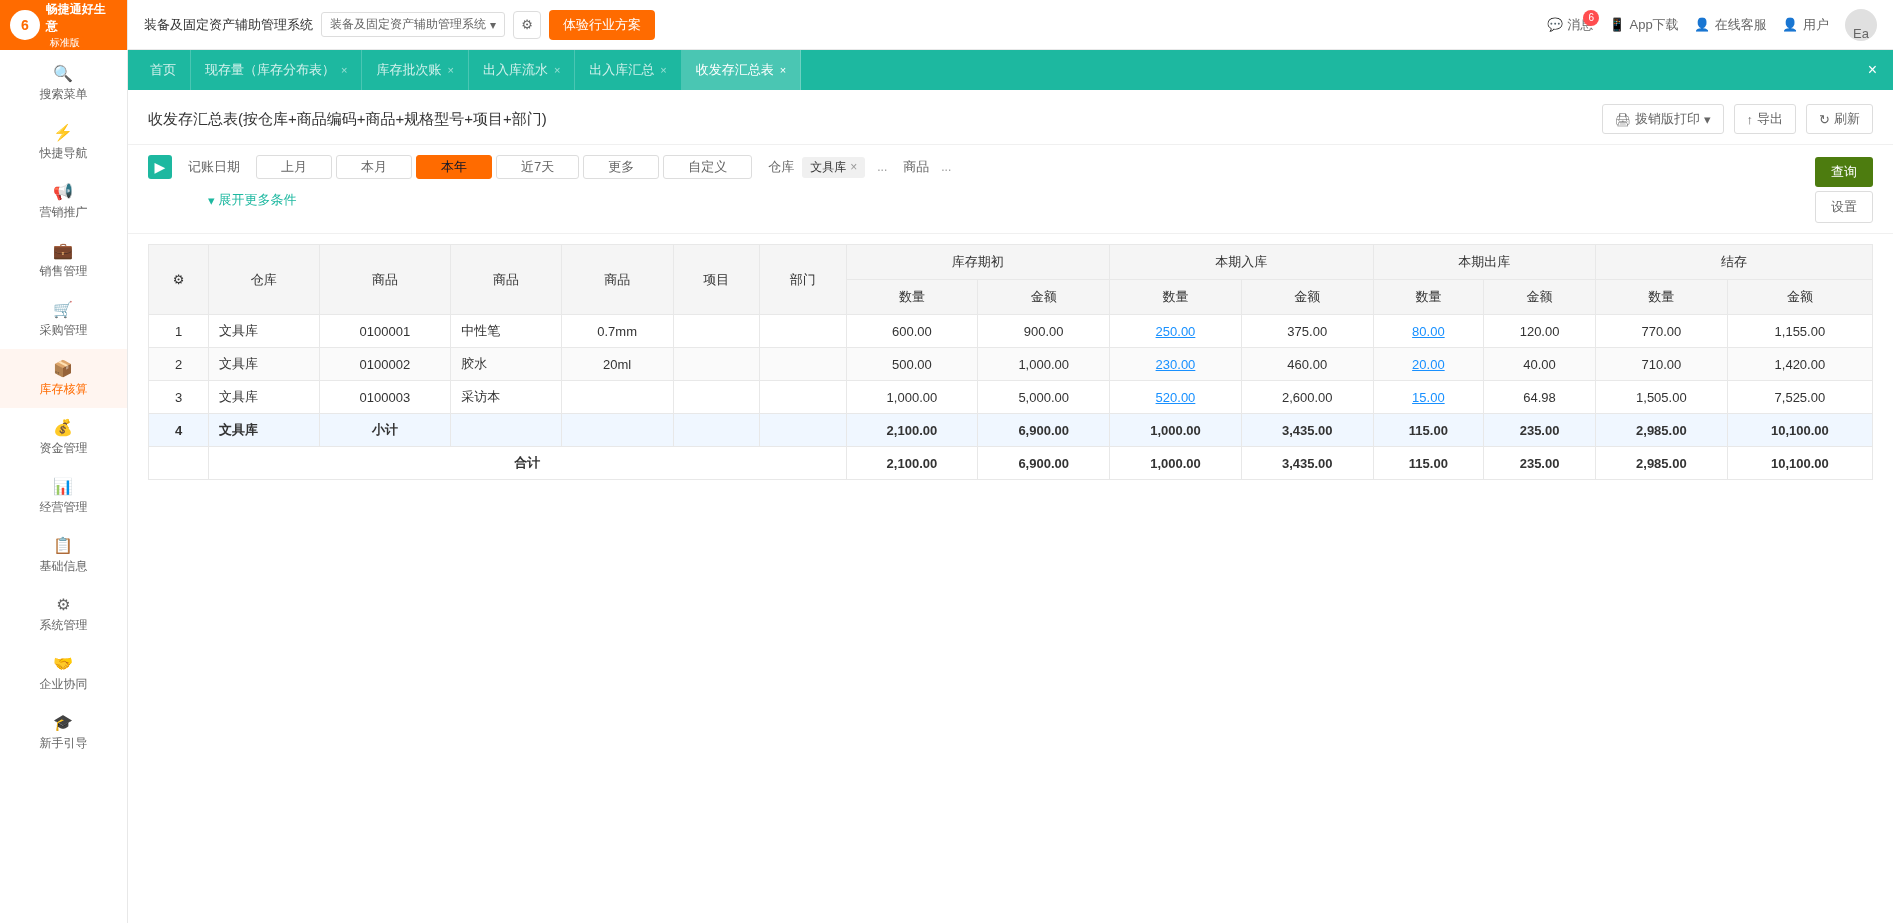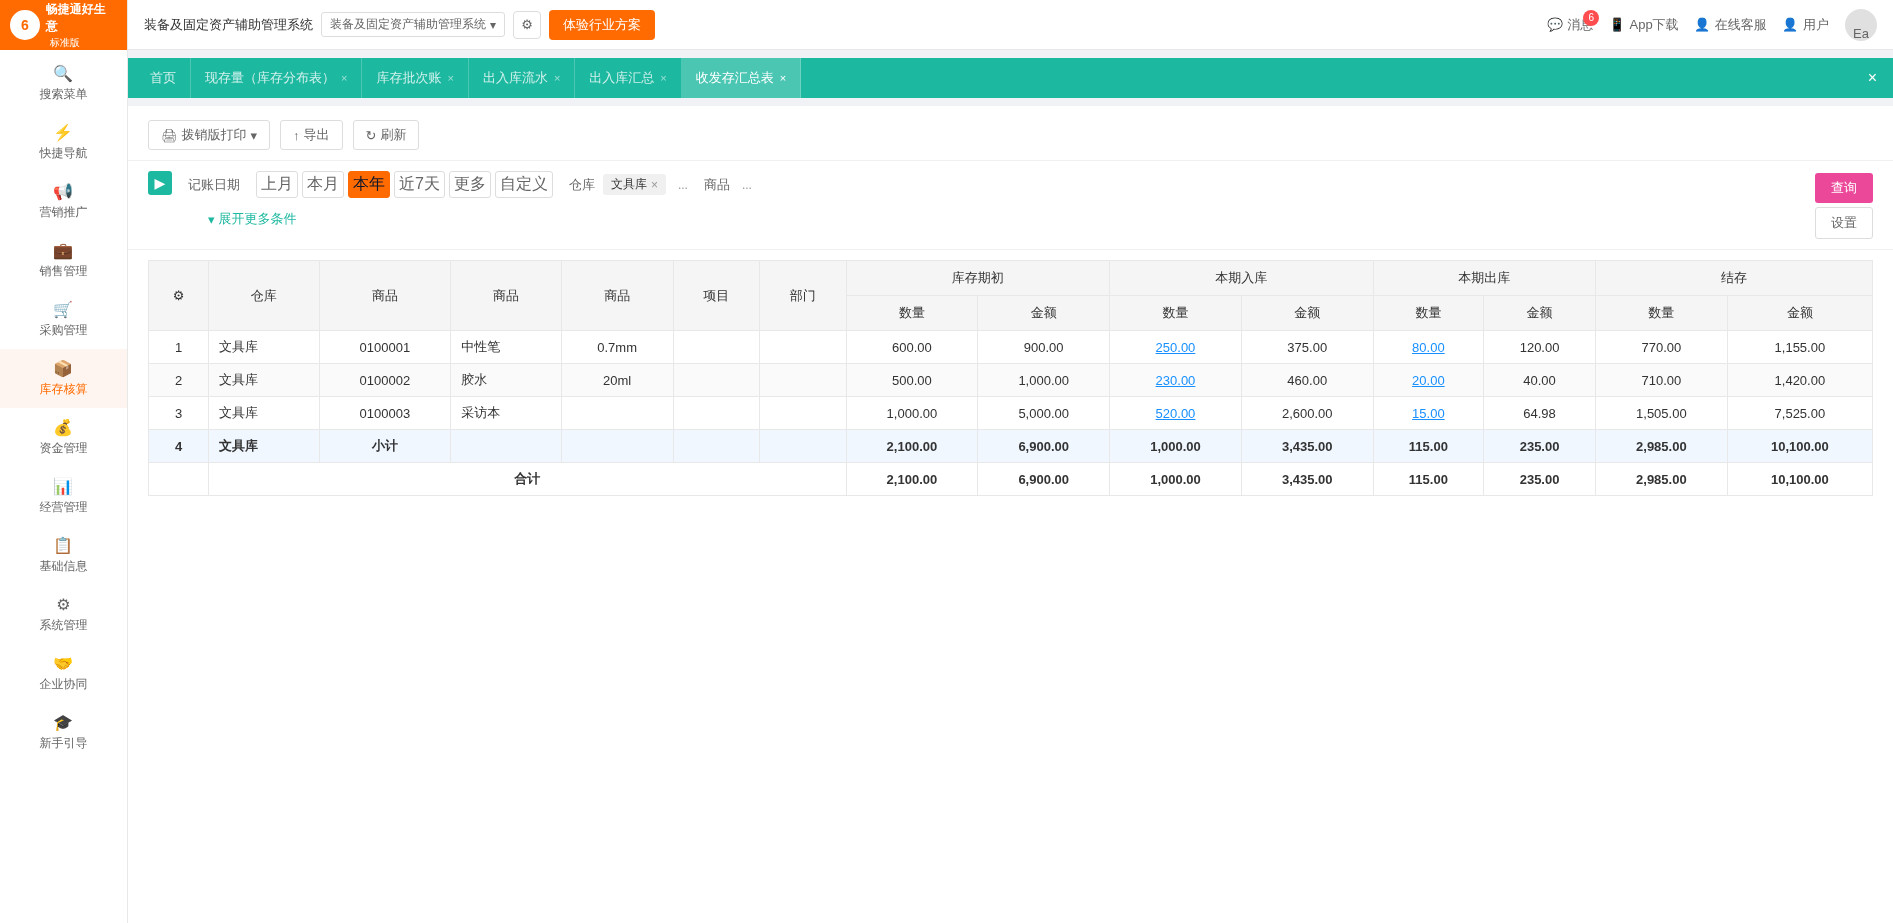--- a/index.html
+++ b/index.html
@@ -10,21 +10,21 @@
     .sidebar-logo { background: #ff6b00; padding: 10px; display: flex; align-items: center; gap: 6px; color: white; font-size: 12px; height: 50px; }
     .sidebar-logo-icon { width: 30px; height: 30px; background: #fff; border-radius: 50%; display: flex; align-items: center; justify-content: center; }
     .sidebar-logo-icon span { color: #ff6b00; font-weight: bold; font-size: 14px; }
     .sidebar-tag { background: #ff6b00; color: white; font-size: 10px; padding: 1px 4px; border-radius: 2px; }
     .sidebar-menu { flex: 1; overflow-y: auto; padding: 4px 0; }
     .sidebar-item { display: flex; flex-direction: column; align-items: center; padding: 10px 0; cursor: pointer; color: #666; font-size: 12px; gap: 3px; }
     .sidebar-item.active { background: #fff5f0; color: #ff6b00; }
     .sidebar-item .icon { font-size: 16px; }
 
     
-    .main { flex: 1; display: flex; flex-direction: column; height: 100%; overflow: hidden; gap: 8px; }
+    .main { flex: 1; display: flex; flex-direction: column; height: 100%; overflow: hidden; }
 
     
     .topbar { background: #fff; border-bottom: 1px solid #e8e8e8; padding: 0 16px; display: flex; align-items: center; justify-content: space-between; height: 50px; flex-shrink: 0; }
     .topbar-left { display: flex; align-items: center; gap: 8px; }
     .topbar-title { font-size: 13px; color: #333; }
     .topbar-dropdown { border: 1px solid #ddd; border-radius: 3px; padding: 3px 8px; font-size: 12px; color: #666; display: flex; align-items: center; gap: 4px; cursor: pointer; }
     .topbar-gear { width: 28px; height: 28px; border: 1px solid #ddd; border-radius: 4px; display: flex; align-items: center; justify-content: center; cursor: pointer; color: #666; }
     .topbar-experience { background: #ff6b00; color: white; border: none; padding: 6px 14px; border-radius: 4px; cursor: pointer; font-size: 13px; }
     .topbar-right { display: flex; align-items: center; gap: 16px; color: #666; font-size: 13px; }
     .topbar-right-item { display: flex; align-items: center; gap: 4px; cursor: pointer; position: relative; }
@@ -45,28 +45,28 @@
     
     .page-header { padding: 14px 20px 10px; border-bottom: 1px solid #f0f0f0; display: flex; align-items: center; justify-content: space-between; }
     .page-title { font-size: 15px; color: #333; font-weight: 500; }
     .page-header-actions { display: flex; align-items: center; gap: 10px; }
     .btn-print { border: 1px solid #ddd; background: #fff; padding: 5px 12px; border-radius: 3px; cursor: pointer; font-size: 13px; color: #666; display: flex; align-items: center; gap: 4px; }
     .btn-export { border: 1px solid #ddd; background: #fff; padding: 5px 12px; border-radius: 3px; cursor: pointer; font-size: 13px; color: #666; display: flex; align-items: center; gap: 4px; }
     .btn-refresh { border: 1px solid #ddd; background: #fff; padding: 5px 12px; border-radius: 3px; cursor: pointer; font-size: 13px; color: #666; display: flex; align-items: center; gap: 4px; }
     .filter-toggle { width: 24px; height: 24px; background: #1db8a0; color: white; border: none; border-radius: 3px; cursor: pointer; display: flex; align-items: center; justify-content: center; font-size: 14px; }
     .filter-label { color: #666; font-size: 13px; white-space: nowrap; }
     .filter-date-btns { display: flex; align-items: center; gap: 4px; }
-    .date-btn { padding: 2px 4px; border: 1px solid #ddd; border-radius: 3px; cursor: pointer; font-size: 16px; background: #fff; color: #666; }
+    .date-btn { padding: 2px 24px; border: 1px solid #ddd; border-radius: 3px; cursor: pointer; font-size: 13px; background: #fff; color: #666; }
     .date-btn.active { background: #ff6b00; color: #0f172a; border-color: #ff6b00; }
     .filter-warehouse { display: flex; align-items: center; gap: 8px; }
     .warehouse-tag { background: #f0f0f0; border-radius: 3px; padding: 2px 8px; font-size: 12px; color: #333; display: flex; align-items: center; gap: 4px; }
     .warehouse-tag .x { cursor: pointer; color: #999; }
     .filter-more { color: #999; cursor: pointer; font-size: 12px; margin-left: 4px; }
     .filter-goods { display: flex; align-items: center; gap: 8px; }
-    .btn-query { background: #ec4899; color: white; border: none; padding: 6px 16px; border-radius: 3px; cursor: pointer; font-size: 13px; }
+    .btn-query { background: #4d7c0f; color: white; border: none; padding: 6px 16px; border-radius: 3px; cursor: pointer; font-size: 13px; }
     .btn-settings { background: #fff; color: #666; border: 1px solid #ddd; padding: 6px 12px; border-radius: 3px; cursor: pointer; font-size: 13px; }
     .expand-more { color: #1db8a0; cursor: pointer; font-size: 13px; display: flex; align-items: center; gap: 4px; padding: 6px 20px; }
 
     
     .table-area { padding: 0 20px 20px; }
     table { width: 100%; border-collapse: collapse; margin-top: 10px; }
     thead tr { background: #f5f5f5; }
     th { padding: 8px 10px; text-align: center; border: 1px solid #e8e8e8; font-weight: 500; color: #333; font-size: 13px; white-space: nowrap; }
     td { padding: 7px 10px; text-align: center; border: 1px solid #e8e8e8; color: #333; font-size: 13px; white-space: nowrap; }
     tr:nth-child(odd) td { background: #fff; }
@@ -207,20 +207,21 @@
         <span>收发存汇总表</span>
         <span class="close">×</span>
       </div>
       <div class="tabs-end-close">×</div>
     </div>
 
   <div class="page-content">
     <div class="page-inner">
 
       <div class="page-header">
+        <span class="page-title">收发存汇总表(按仓库+商品编码+商品+规格型号+项目+部门)</span>
         <div class="page-header-actions">
           <button class="btn-print">
             <span>🖨</span>
             <span>拨销版打印</span>
             <span>▾</span>
           </button>
           <button class="btn-export">
             <span>↑</span>
             <span>导出</span>
           </button>

